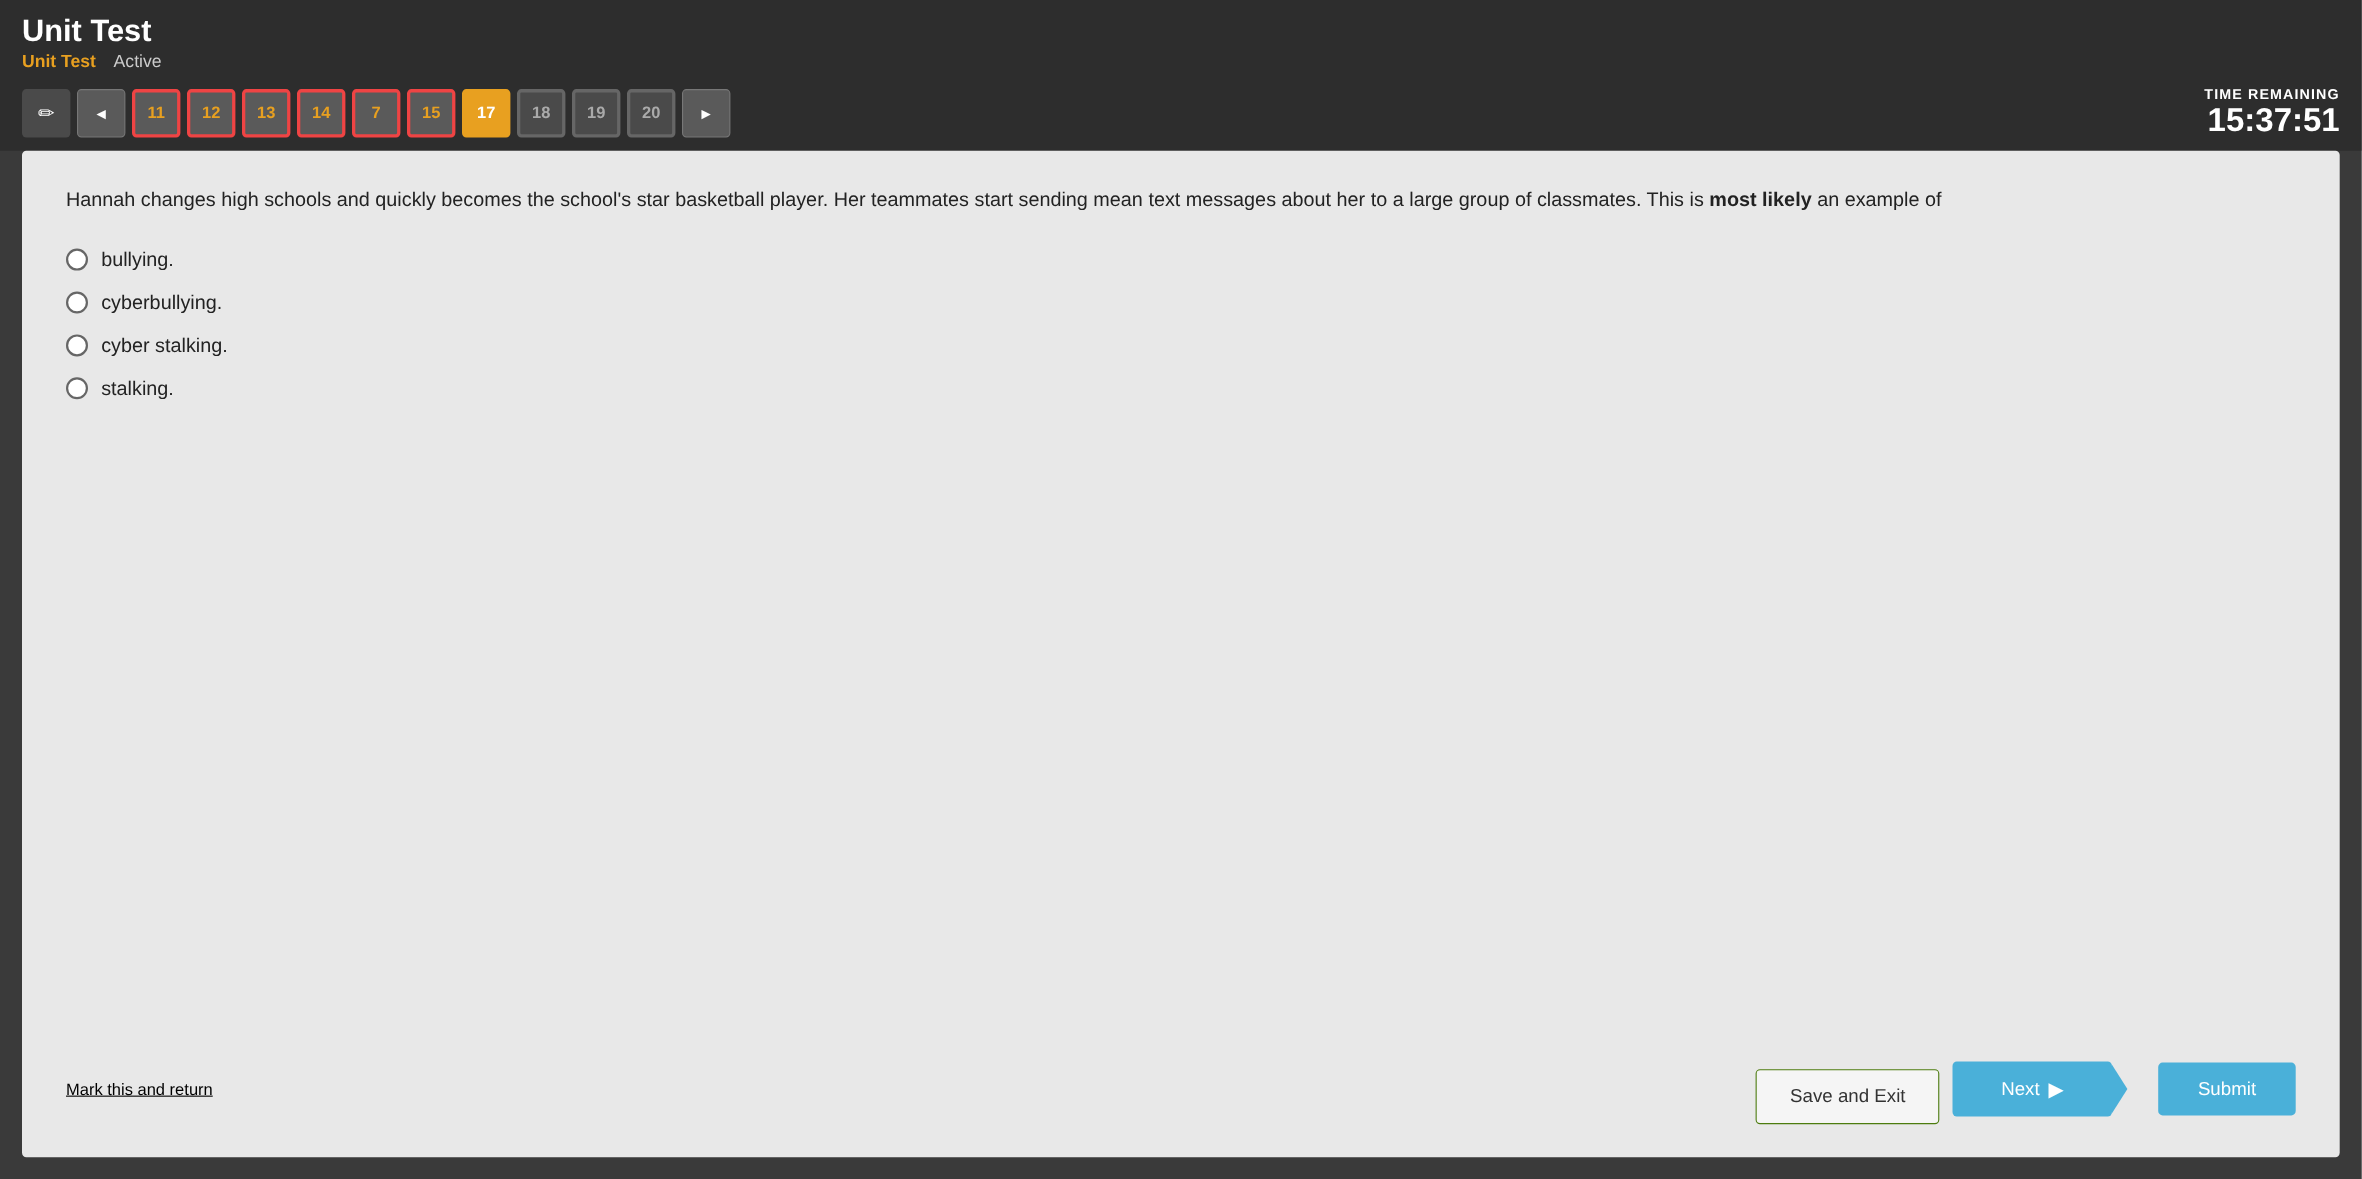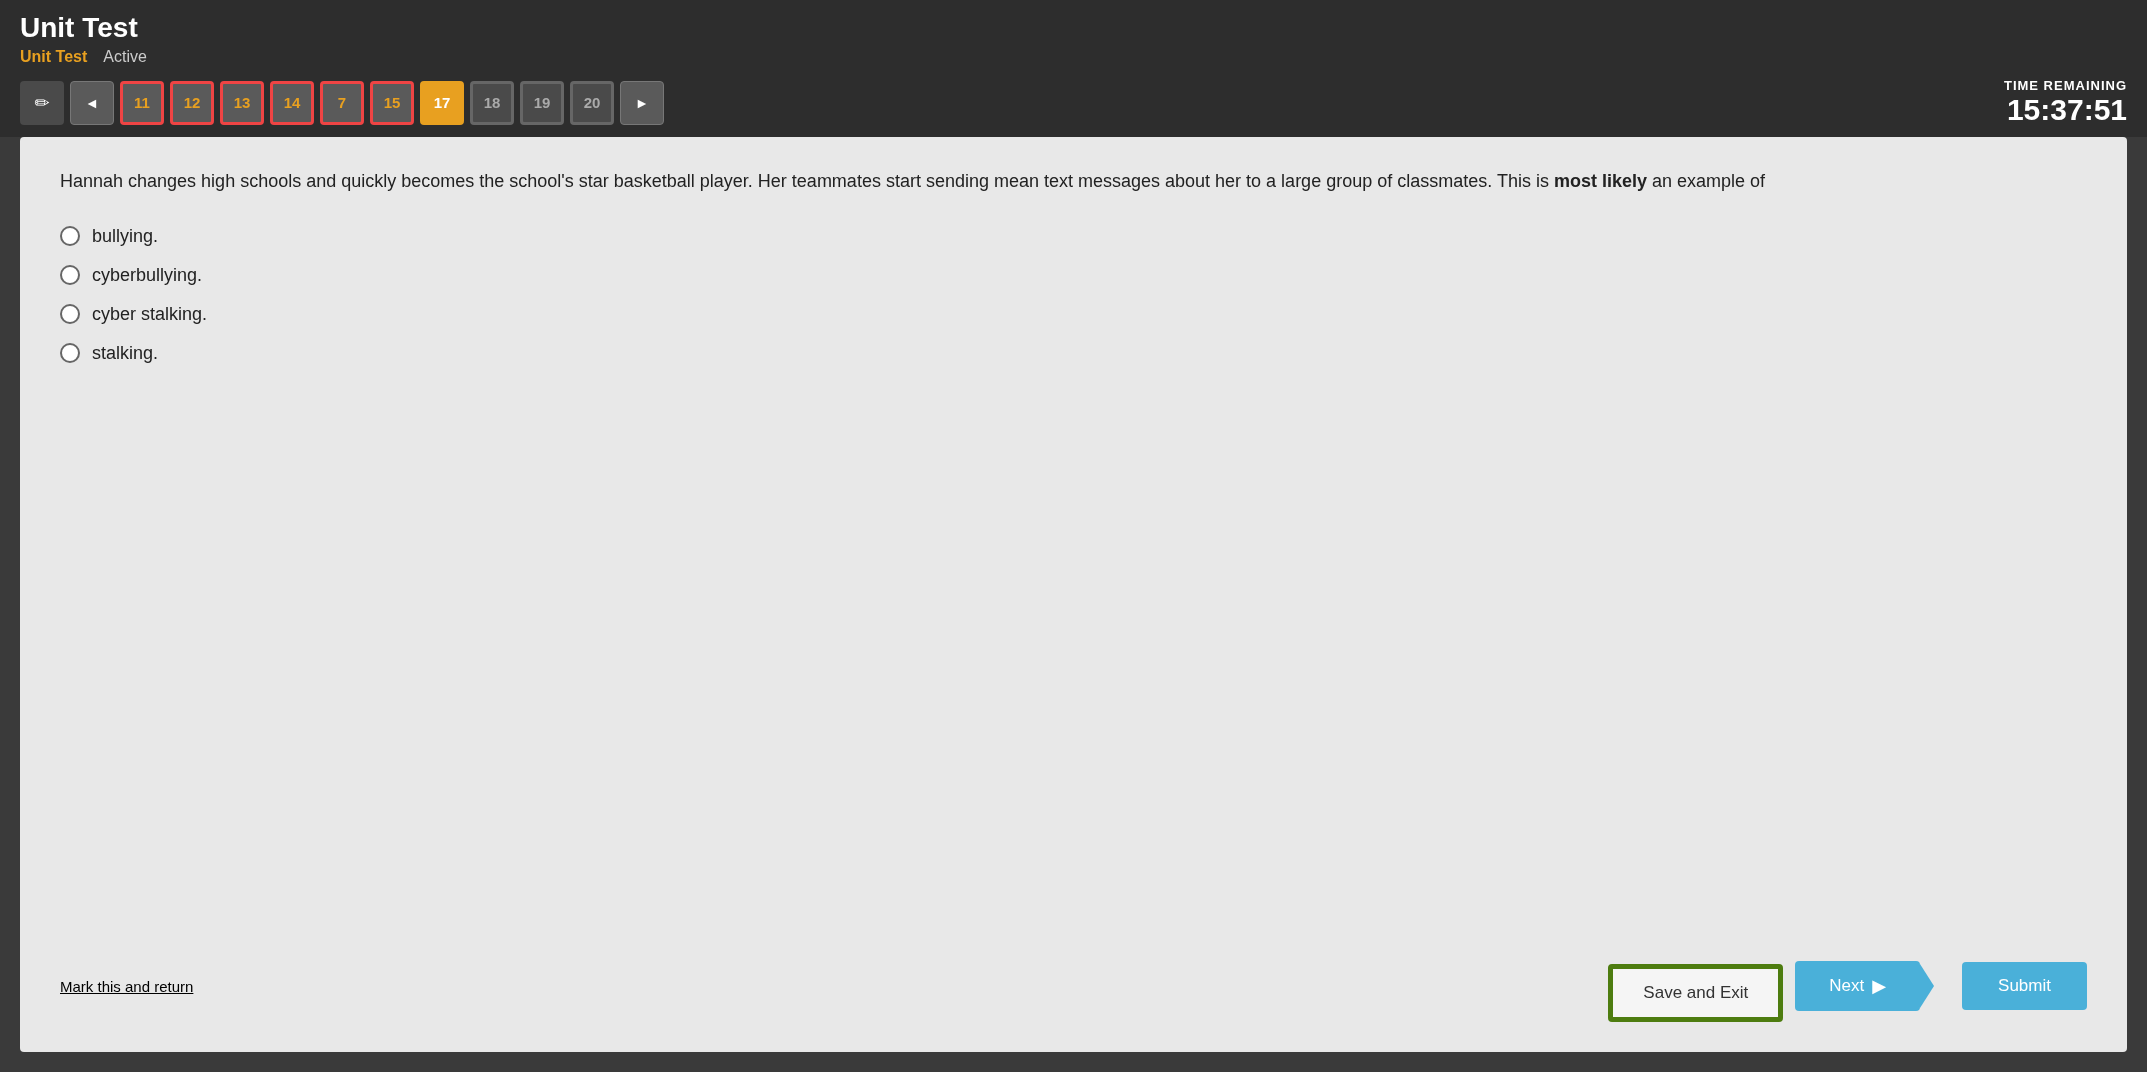--- a/index.html
+++ b/index.html
@@ -203,34 +203,34 @@
     }
 
     .bottom-buttons {
       display: flex;
       gap: 12px;
       align-items: center;
     }
 
     .save-exit-btn {
       background-color: #f5f5f5;
-      border: 5px solid #4d7c0f;
+      border: 1px solid #4d7c0f;
       border-radius: 4px;
       padding: 14px 30px;
       font-size: 17px;
       color: #333;
       cursor: pointer;
       margin-top: 14px;
     }
 
     .next-btn {
       background-color: #4ab0d9;
       border: none;
       border-radius: 4px;
-      padding: 14px 34px;
+      padding: 14px 44px;
       font-size: 17px;
       color: white;
       cursor: pointer;
       display: flex;
       align-items: center;
       gap: 8px;
       position: relative;
     }
 
     .next-btn::after {

